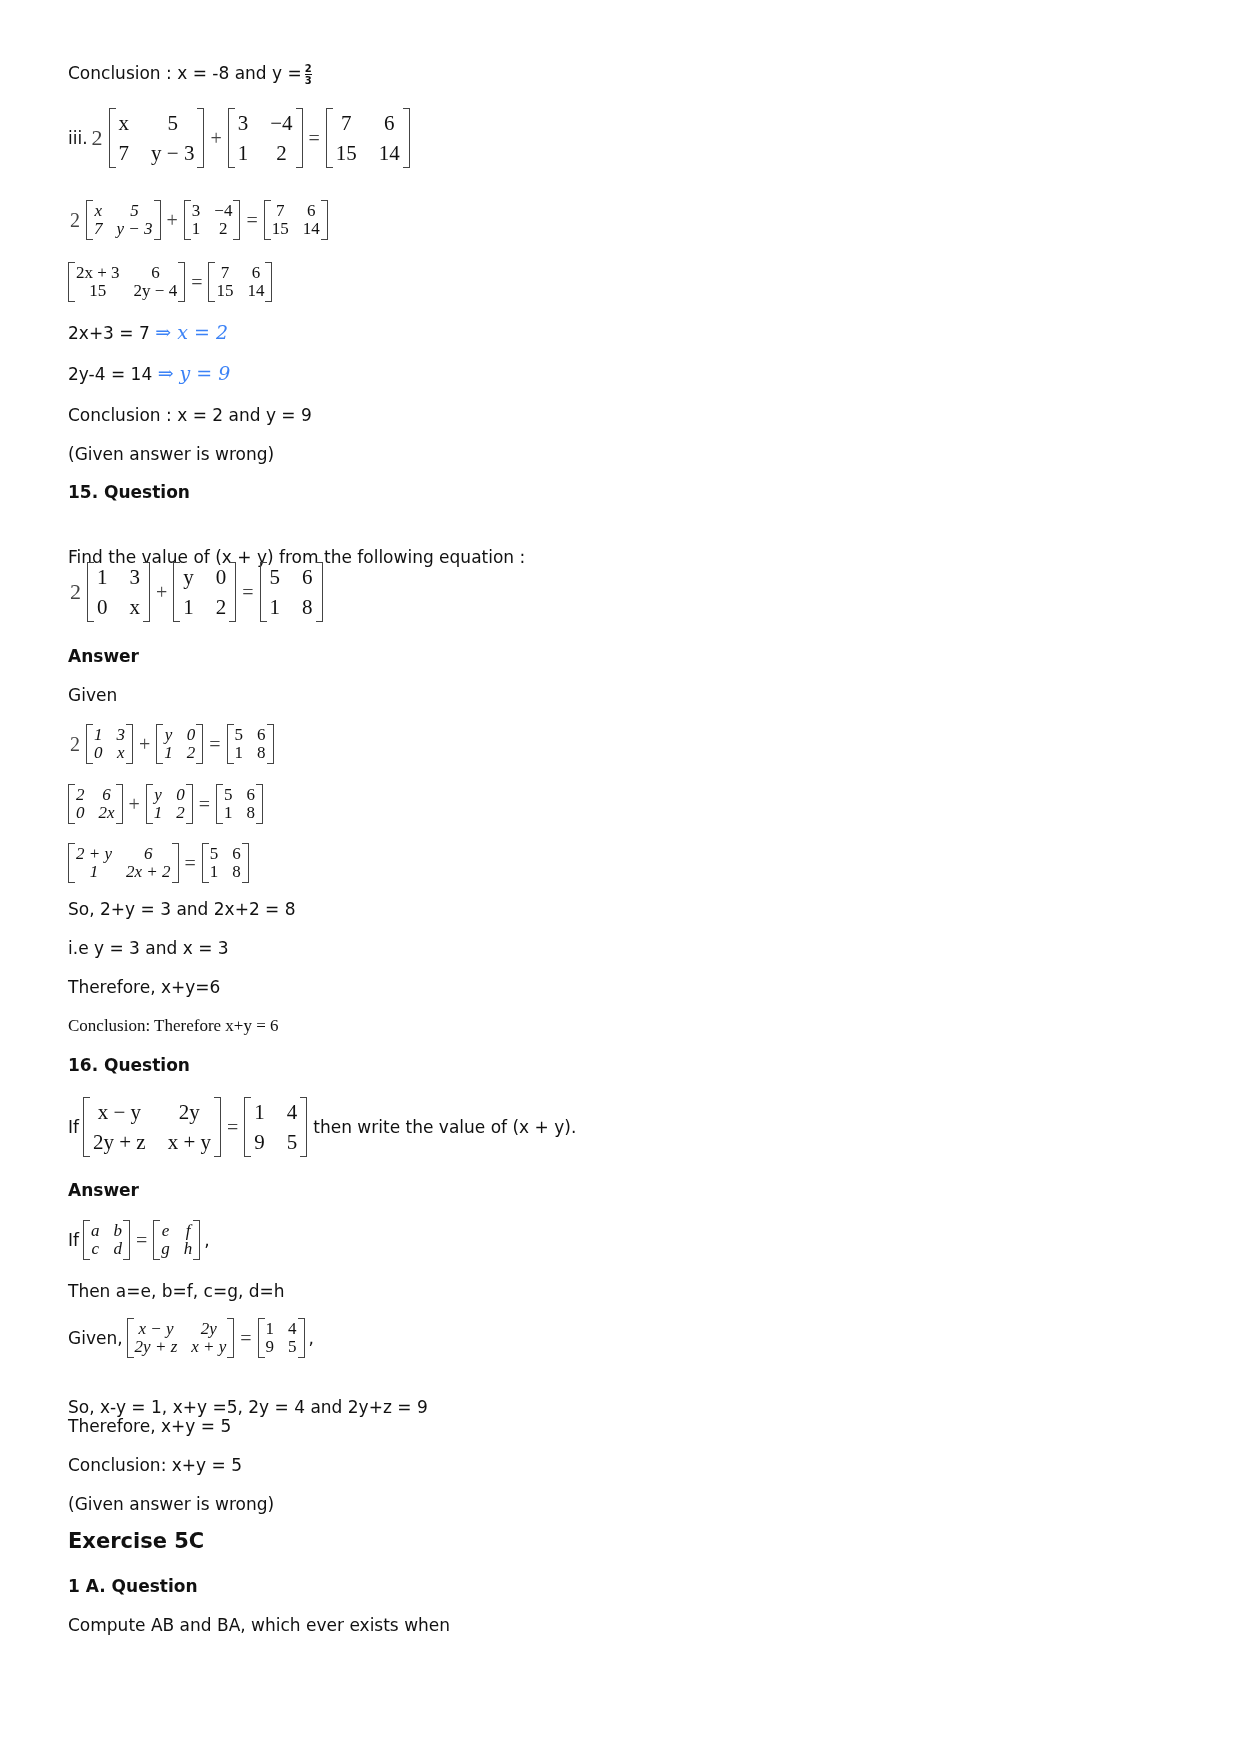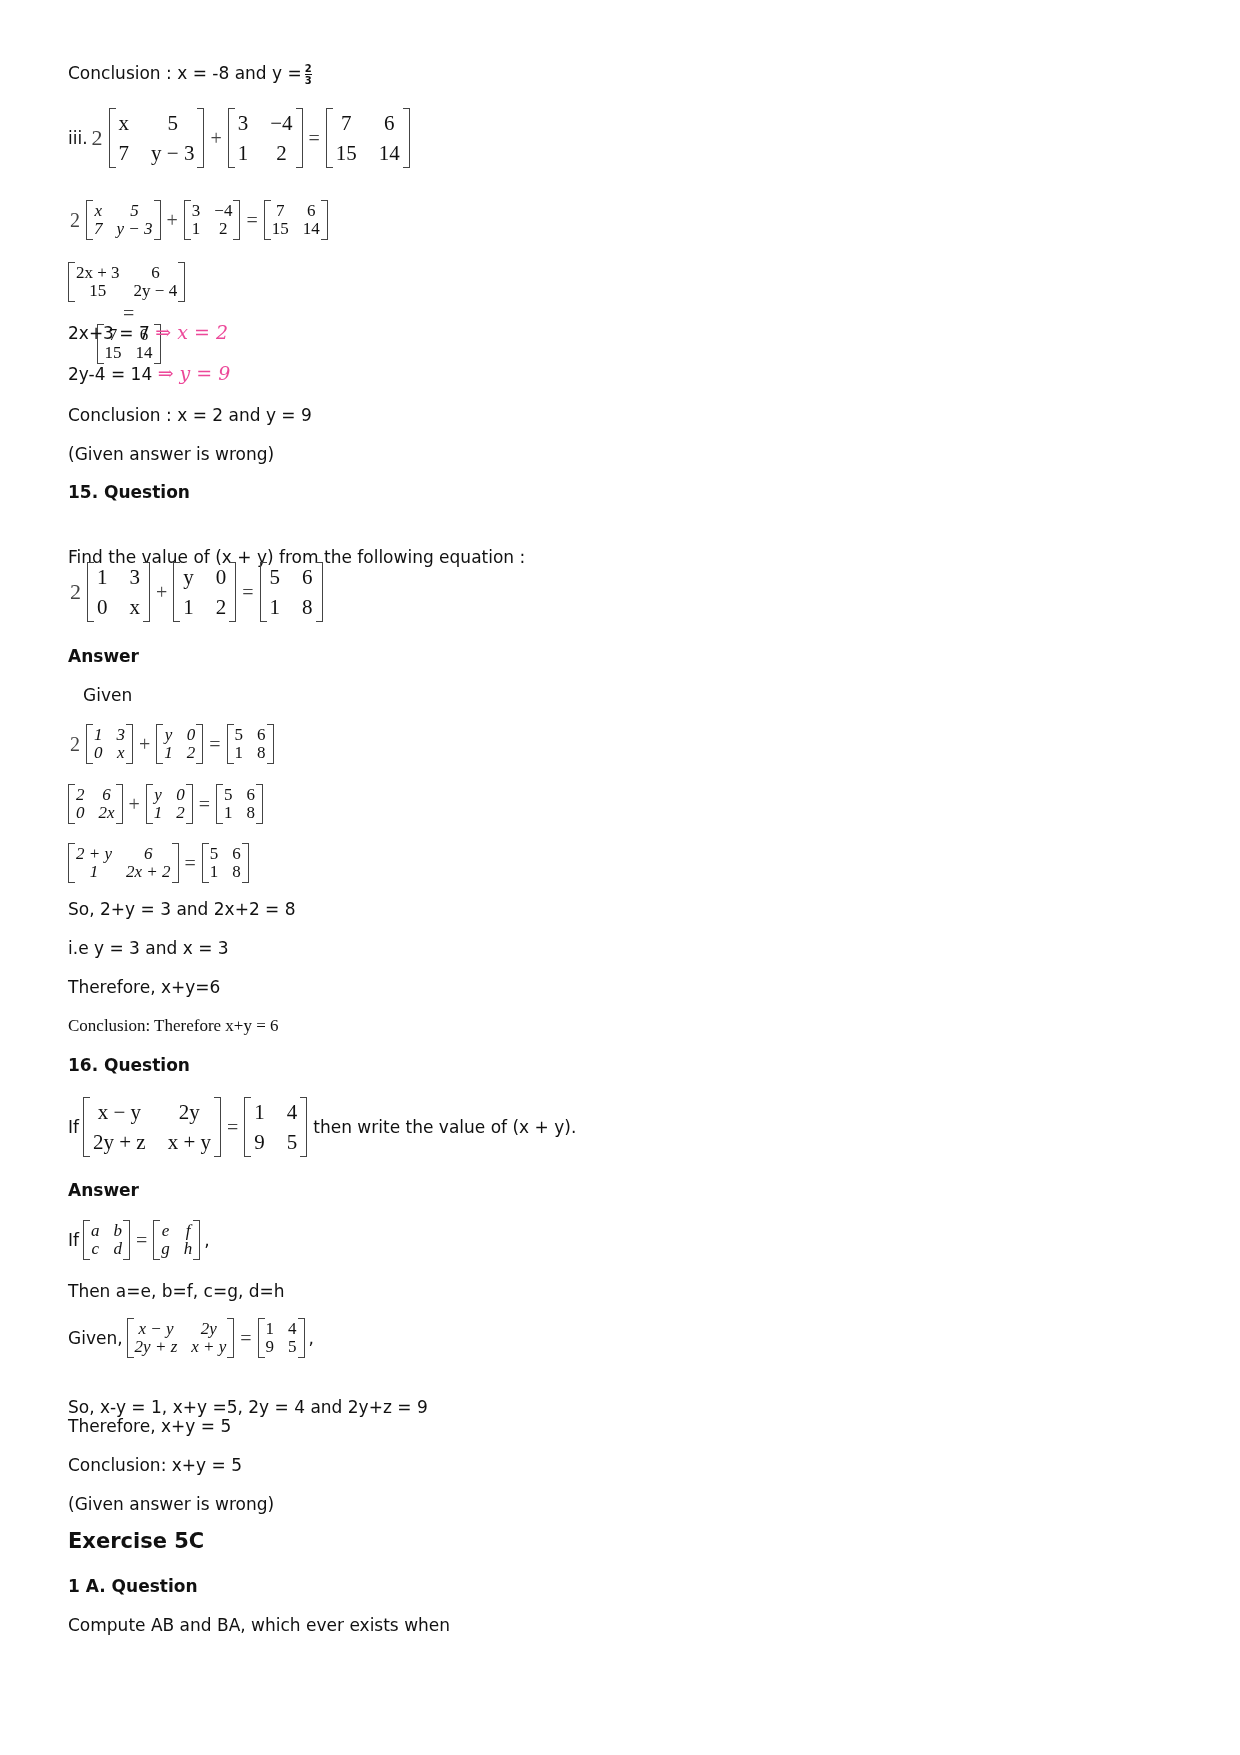--- a/index.html
+++ b/index.html
@@ -4,21 +4,21 @@
 <style>
   html, body { margin: 0; padding: 0; background: #ffffff; }
   body {
     width: 1240px; height: 1755px; position: relative; overflow: hidden;
     font-family: "DejaVu Sans", sans-serif; color: #111; font-size: 17px;
   }
   .line { position: absolute; left: 68px; white-space: nowrap; line-height: 22px; }
   .bold { font-weight: bold; }
   .h2 { font-size: 21px; font-weight: bold; }
   .math { font-family: "DejaVu Serif", "Liberation Serif", serif; }
-  .math-img { color: #ec4899; }
+  .math-img { color: #3b82f6; }
   .row { display: flex; align-items: center; }
   .mat {
     display: inline-grid; position: relative; margin: 0 4px;
     padding: 2px 8px; column-gap: 16px; row-gap: 4px;
     font-family: "Liberation Serif", "DejaVu Serif", serif; text-align: center;
   }
   .mat::before, .mat::after {
     content: ""; position: absolute; top: 0; bottom: 0; width: 6px;
     border: 1.6px solid #444;
   }
@@ -84,21 +84,21 @@
   </span>
   <span class="op">=</span>
   <span class="mat small" style="grid-template-columns:auto auto;">
     <span>7</span>
       <span>6</span>
       <span>15</span>
       <span>14</span>
   </span>
 </div>
 
-<div class="line row" style="top:262px;flex-direction:column;">
+<div class="line row" style="top:262px;">
   <span class="mat small" style="grid-template-columns:auto auto;margin-left:0;">
     <span>2x + 3</span>
       <span>6</span>
       <span>15</span>
       <span>2y − 4</span>
   </span>
   <span class="op">=</span>
   <span class="mat small" style="grid-template-columns:auto auto;">
     <span>7</span>
       <span>6</span>
@@ -137,21 +137,21 @@
   <span class="op">=</span>
   <span class="mat big" style="grid-template-columns:auto auto;">
     <span>5</span>
       <span>6</span>
       <span>1</span>
       <span>8</span>
   </span>
 </div>
 
 <div class="line bold" style="top:645px;">Answer</div>
-<div class="line" style="top:684px;margin-left:15px;">Given</div>
+<div class="line" style="top:684px;">Given</div>
 
 <div class="line row" style="top:724px;">
   <span class="op">2</span>
   <span class="mat small it" style="grid-template-columns:auto auto;">
     <span>1</span>
       <span>3</span>
       <span>0</span>
       <span>x</span>
   </span>
   <span class="op">+</span>

